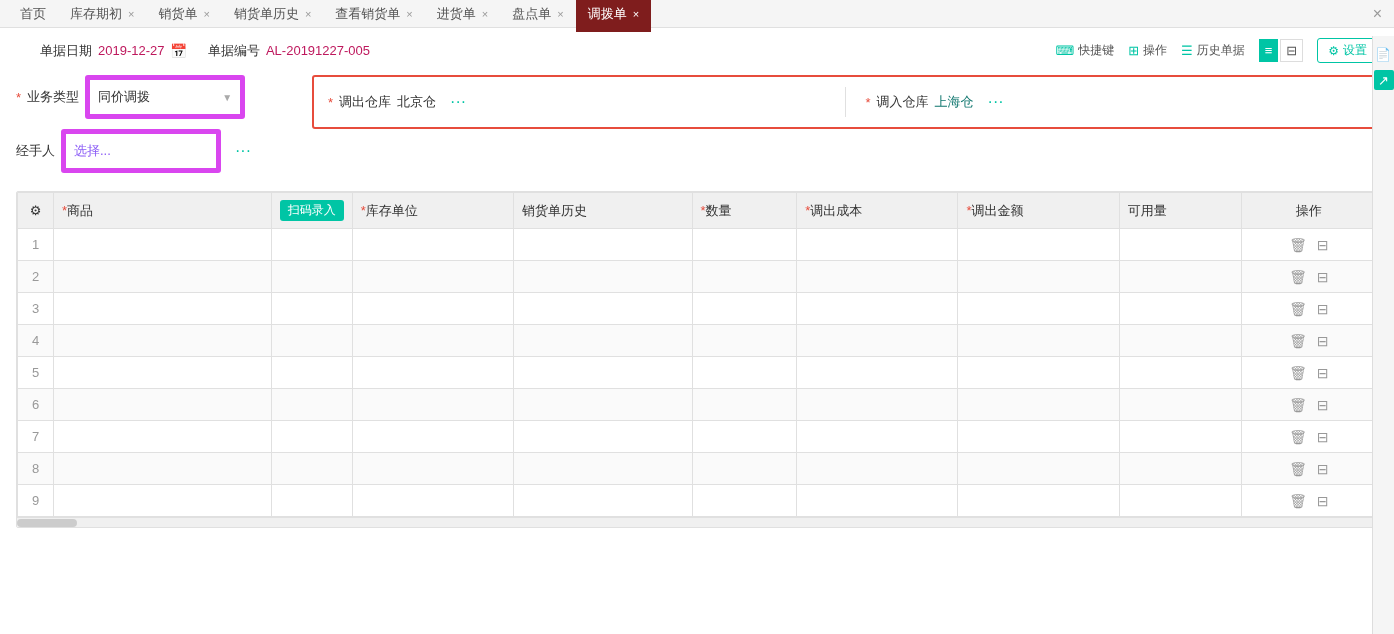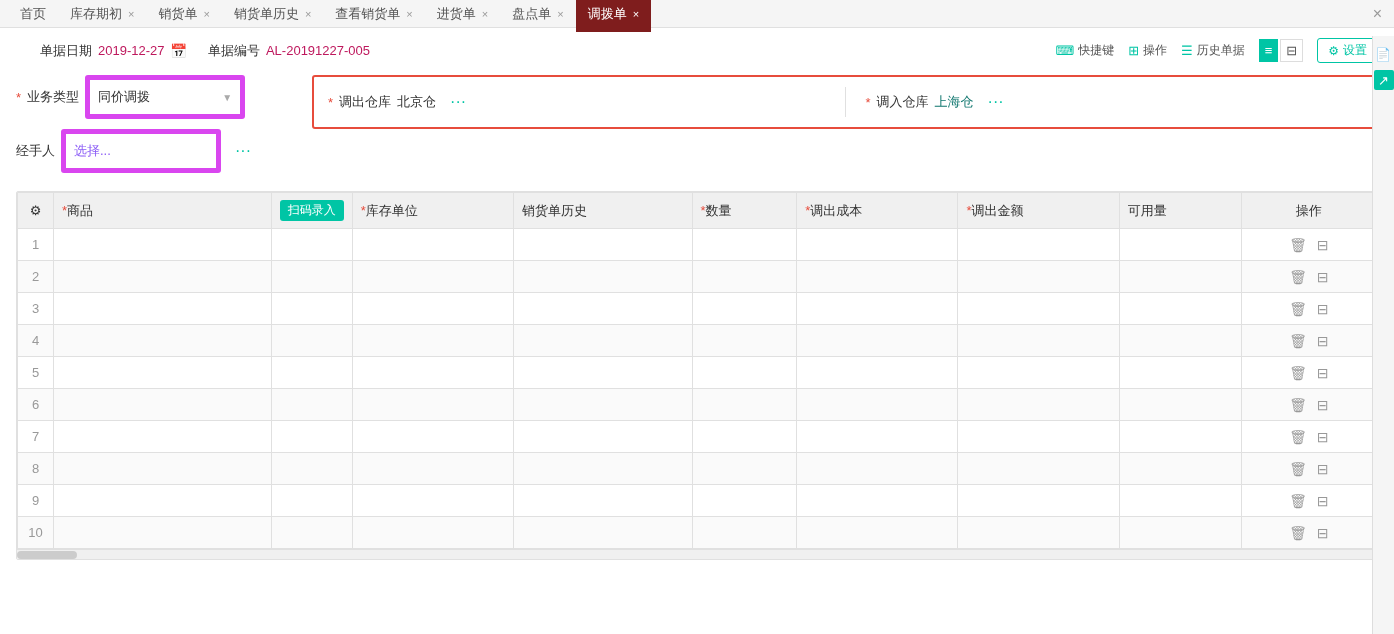--- a/index.html
+++ b/index.html
@@ -622,35 +622,20 @@
       <td></td>
       <td></td>
       <td></td>
       <td></td>
       <td></td>
       <td class="col-actions">
         <button class="icon-btn">🗑</button>
         <button class="icon-btn">⊟</button>
       </td>
     </tr>
-            <tr>
-      <td class="row-num">10</td>
-      <td></td>
-      <td></td>
-      <td></td>
-      <td></td>
-      <td></td>
-      <td></td>
-      <td></td>
-      <td></td>
-      <td class="col-actions">
-        <button class="icon-btn">🗑</button>
-        <button class="icon-btn">⊟</button>
-      </td>
-    </tr>
           </tbody>
       </table>
     </div>
     <div class="h-scroll-bar">
       <div class="h-scroll-thumb"></div>
     </div>
   </div>
 
 </div>
 

